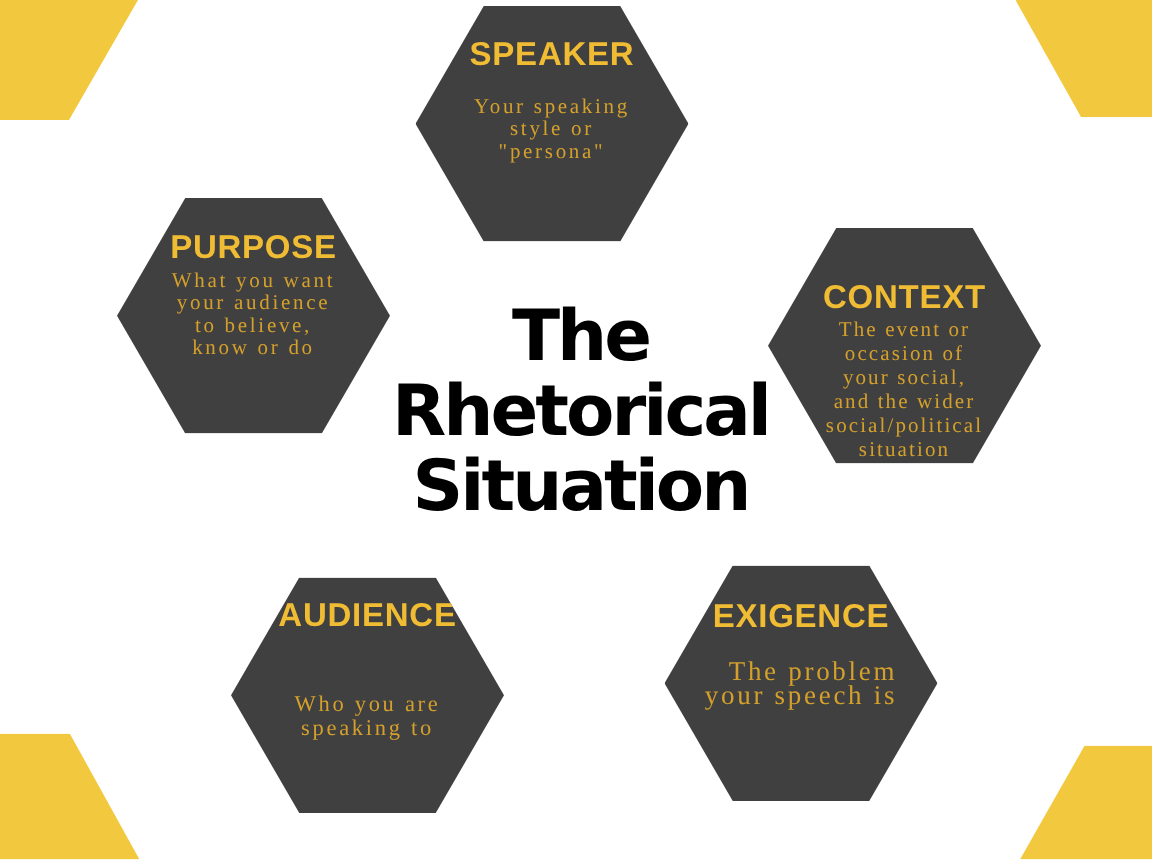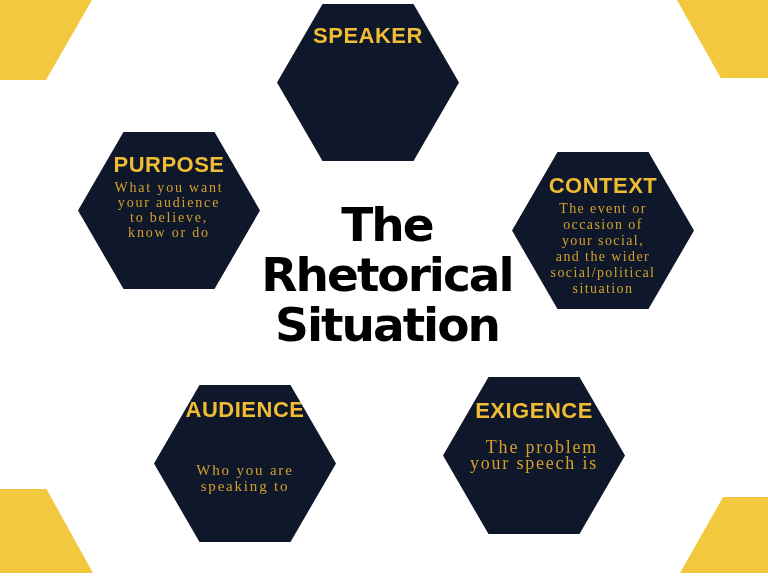--- a/index.html
+++ b/index.html
@@ -21,21 +21,21 @@
   #corner-bl { left: 0; top: 489px; width: 93px; height: 84px;
     clip-path: polygon(0 0, 50% 0, 100% 100%, 0 100%); }
   #corner-br { left: 680px; top: 497px; width: 88px; height: 76px;
     clip-path: polygon(49% 0, 100% 0, 100% 100%, 0 100%); }
 
   
   .hex {
     position: absolute;
     width: 182px;
     height: 157px;
-    background: #0f172a;
+    background: #404040;
     clip-path: polygon(25% 0, 75% 0, 100% 50%, 75% 100%, 25% 100%, 0 50%);
     display: flex;
     flex-direction: column;
     align-items: center;
     text-align: center;
     box-sizing: border-box;
   }
   .hex-title {
     font-family: "Liberation Sans", sans-serif;
     font-weight: 800;
@@ -50,21 +50,21 @@
     line-height: 15px;
     letter-spacing: 1.8px;
     color: #d4a02b;
   }
   .hex-body span { display: block; }
 
   #hex-speaker  { left: 277px; top: 4px;   padding-top: 20px; }
   #hex-speaker  .hex-title { margin-bottom: 16px; }
   #hex-purpose  { left: 78px;  top: 132px; padding-top: 21px; }
   #hex-purpose  .hex-title { margin-bottom: 3px; }
-  #hex-context  { left: 512px; top: 152px; padding-top: 22px; }
+  #hex-context  { left: 512px; top: 152px; padding-top: 6px; justify-content: flex-end; }
   #hex-context  .hex-title { margin-bottom: 3px; }
   #hex-context  .hex-body { line-height: 16px; letter-spacing: 1.4px; }
   #hex-audience { left: 154px; top: 385px; padding-top: 13px; }
   #hex-audience .hex-title { margin-bottom: 40px; }
   #hex-audience .hex-body { font-size: 15px; line-height: 16px; }
   #hex-exigence { left: 443px; top: 377px; padding-top: 22px; text-align: right; }
   #hex-exigence .hex-title { margin-bottom: 16px; }
   #hex-exigence .hex-body { font-size: 18px; line-height: 16px; }
 
   
@@ -87,20 +87,25 @@
 
 <div id="canvas">
 
   <div class="corner" id="corner-tl"></div>
   <div class="corner" id="corner-tr"></div>
   <div class="corner" id="corner-bl"></div>
   <div class="corner" id="corner-br"></div>
 
   <div class="hex" id="hex-speaker">
     <div class="hex-title">SPEAKER</div>
+    <div class="hex-body">
+      <span>Your speaking</span>
+      <span>style or</span>
+      <span>"persona"</span>
+    </div>
   </div>
 
   <div class="hex" id="hex-purpose">
     <div class="hex-title">PURPOSE</div>
     <div class="hex-body">
       <span>What you want</span>
       <span>your audience</span>
       <span>to believe,</span>
       <span>know or do</span>
     </div>

